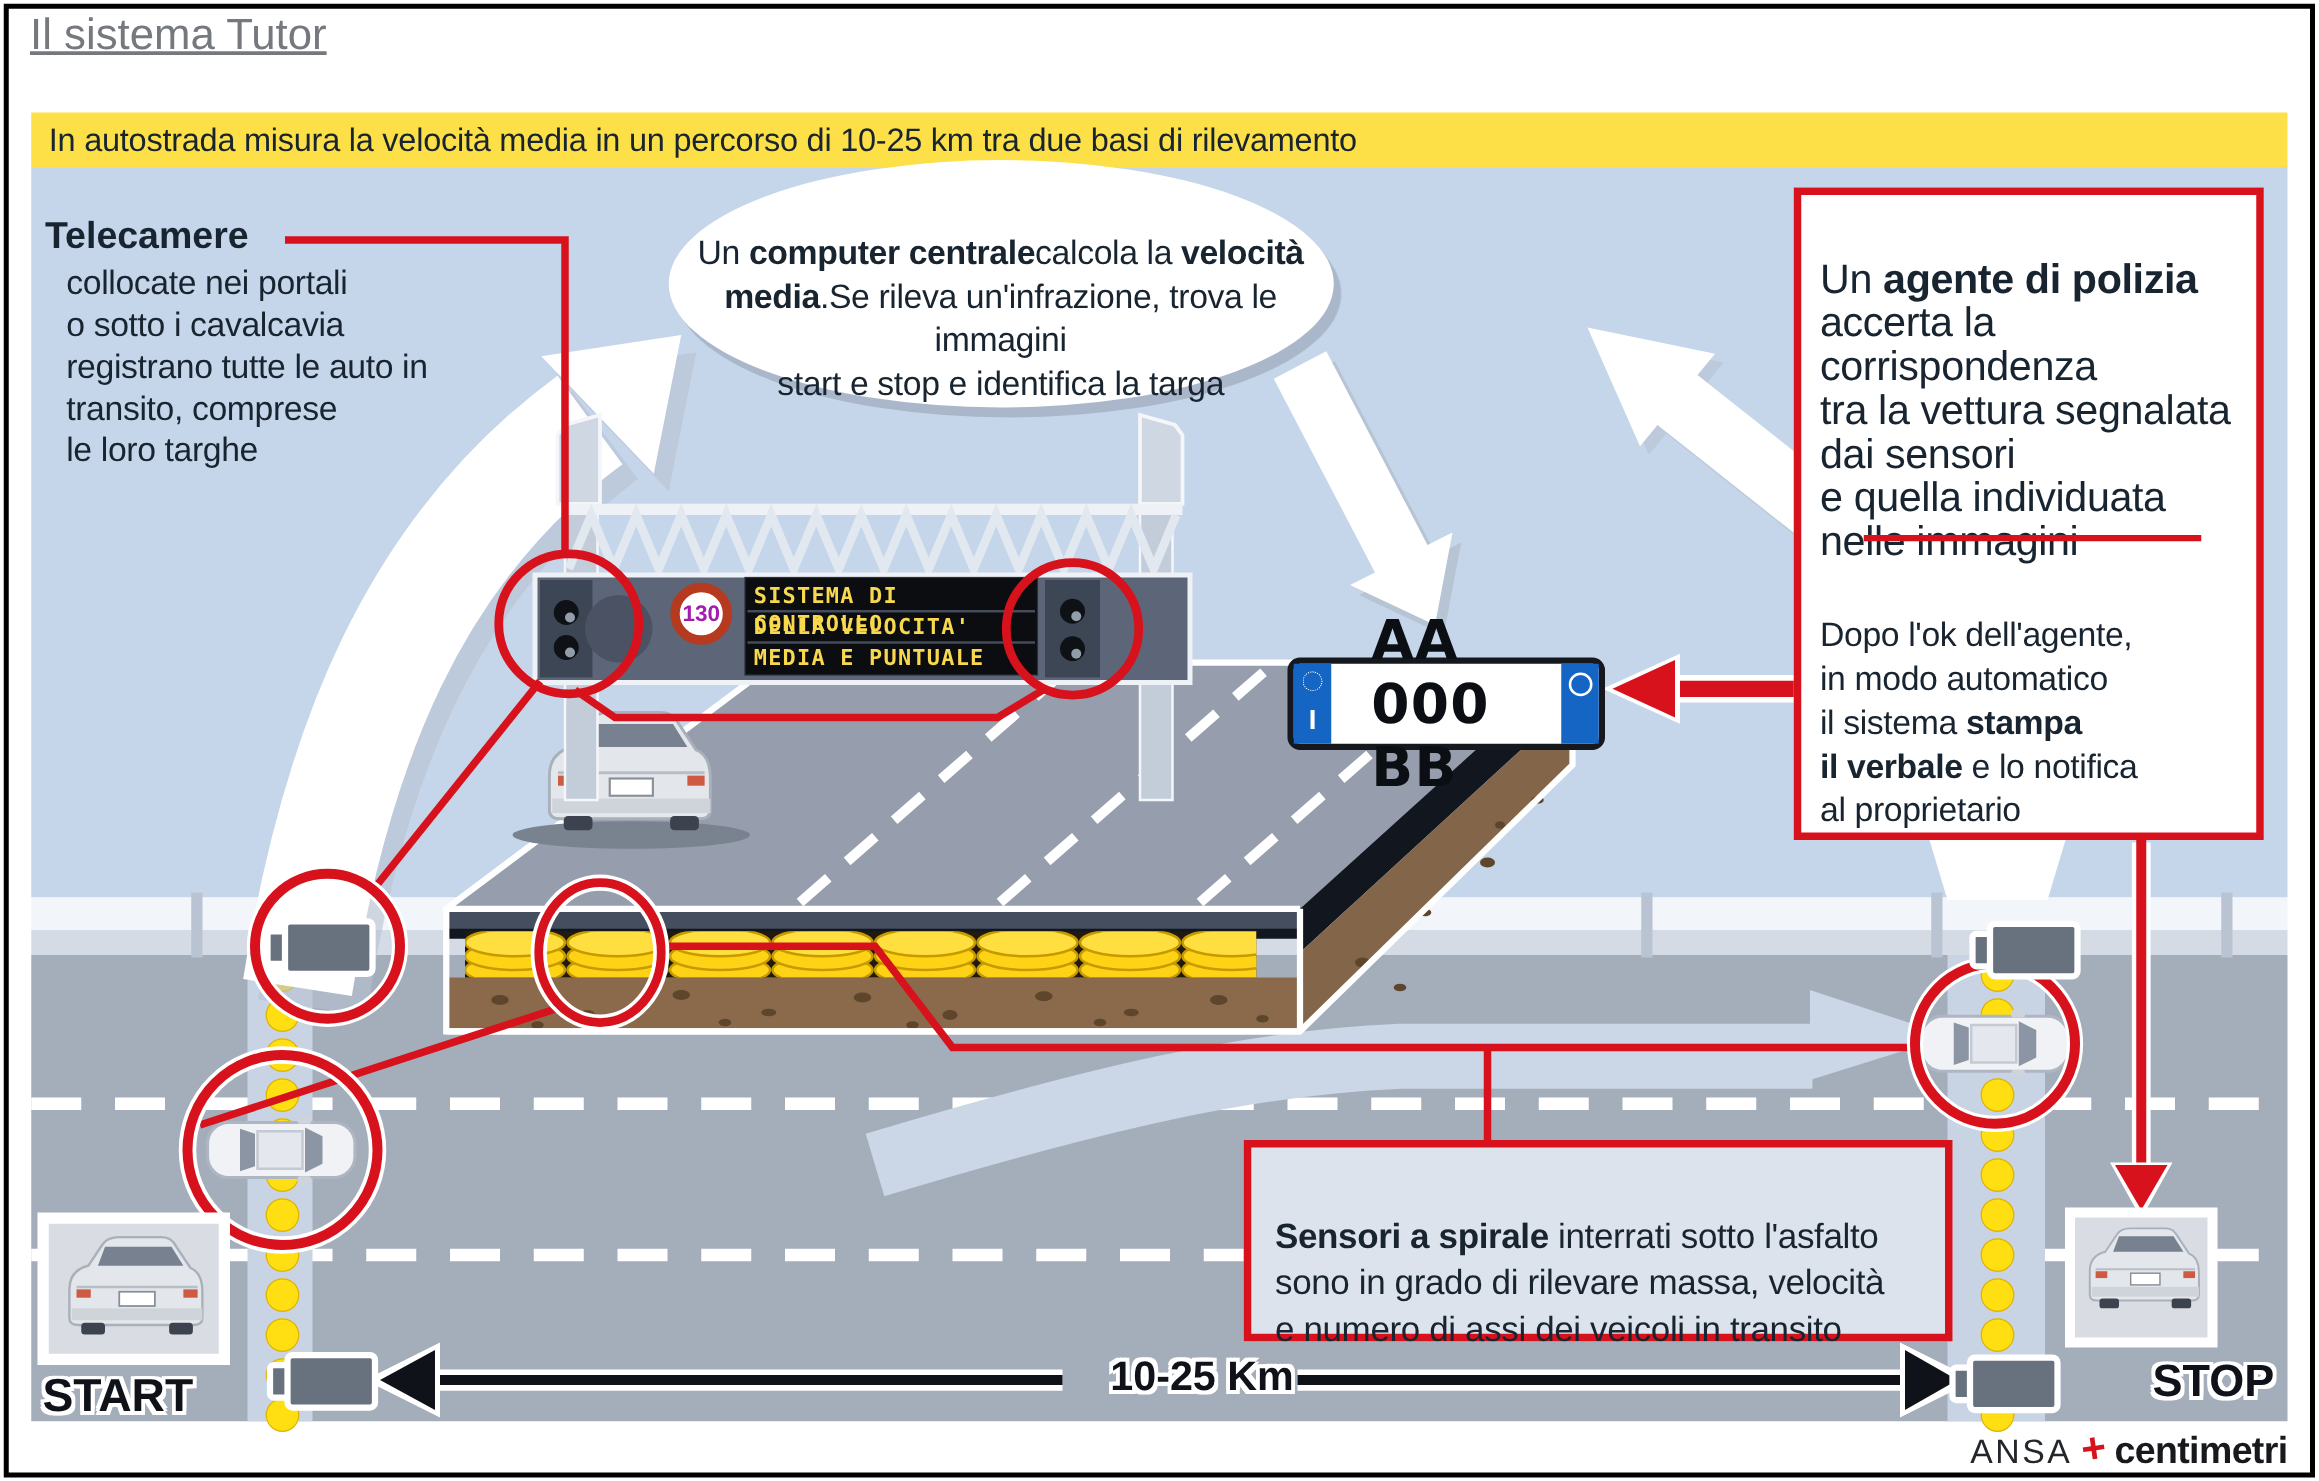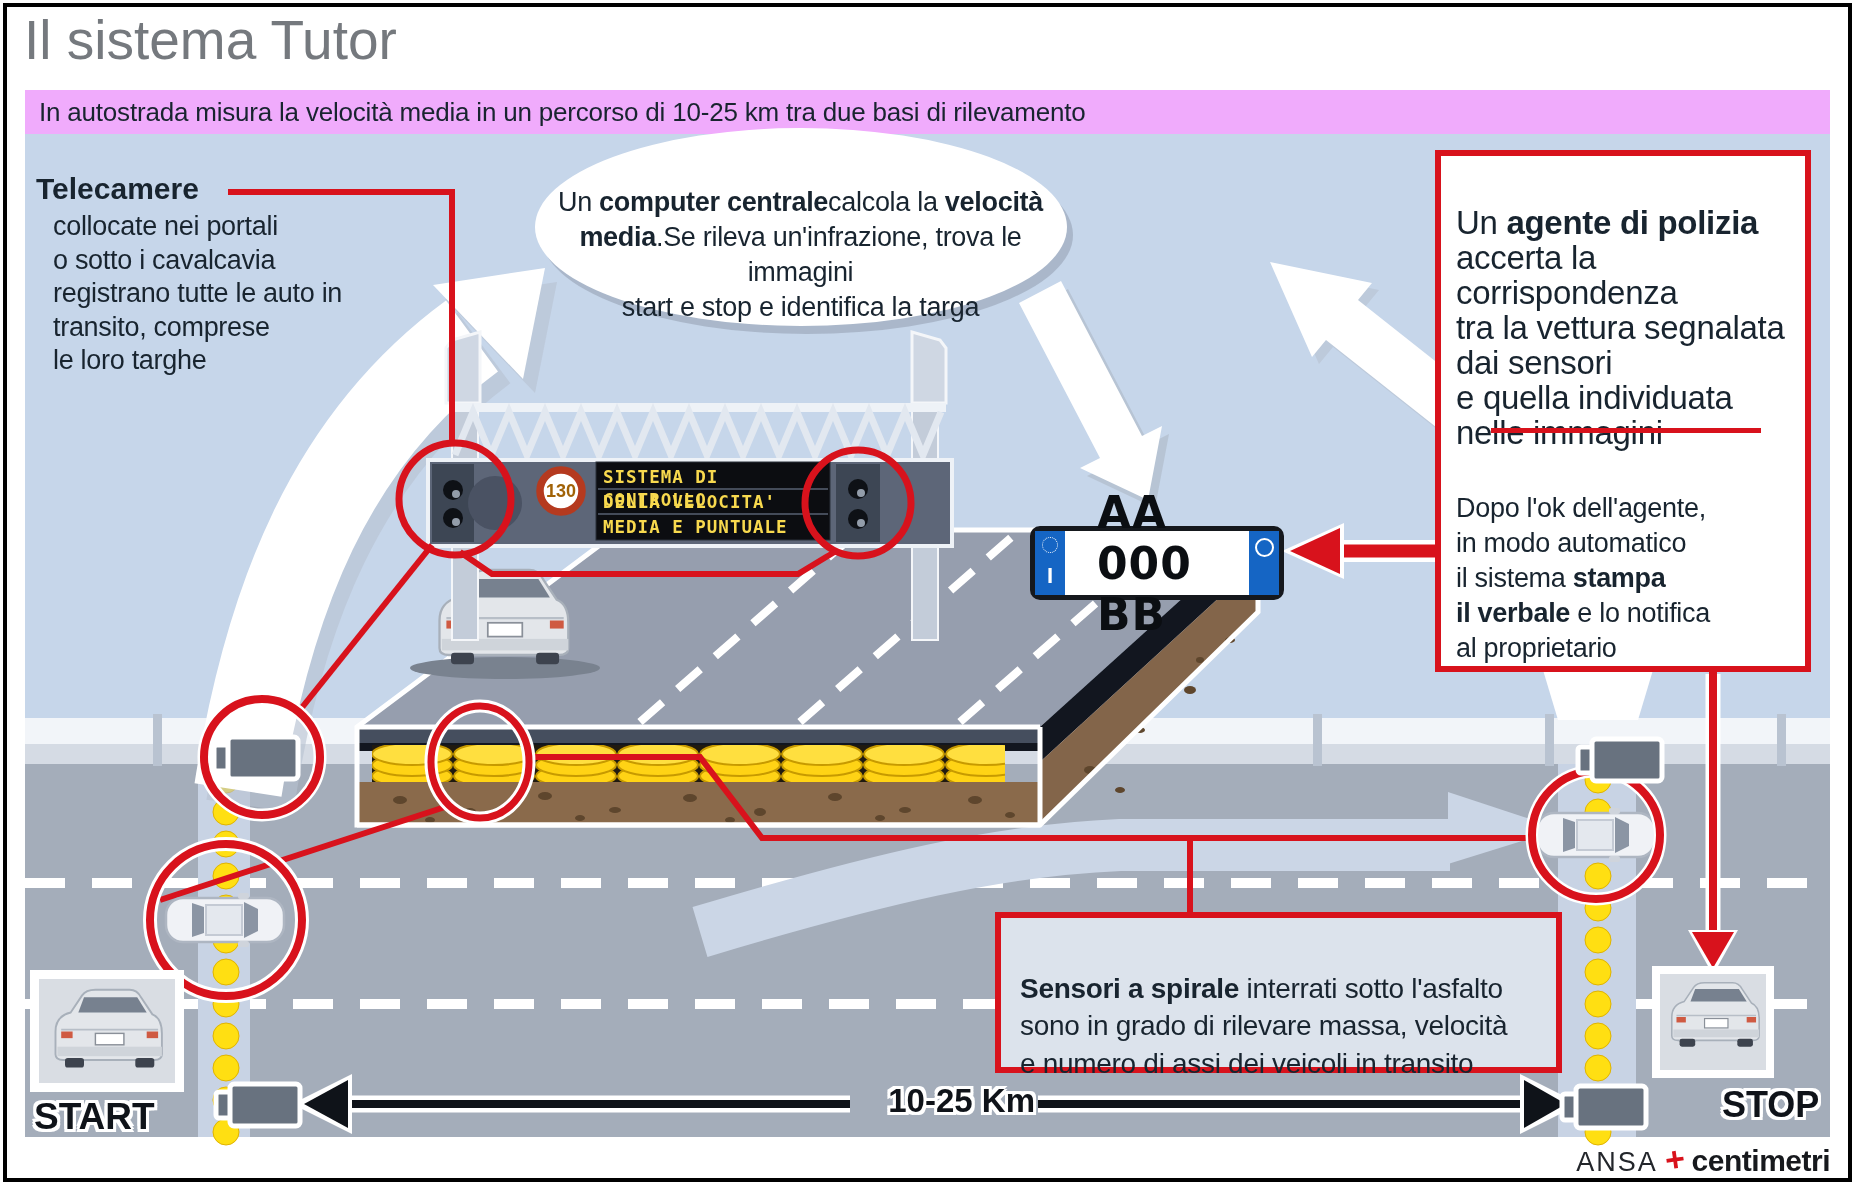--- a/index.html
+++ b/index.html
@@ -2,22 +2,22 @@
 <html><head>
 <meta charset="utf-8">
 <style>
   html,body{margin:0;padding:0;background:#fff;}
   #stage{position:relative;width:1855px;height:1185px;background:#fff;overflow:hidden;
          font-family:"Liberation Sans",sans-serif;color:#18242f;}
   .abs{position:absolute;}
   .frame{position:absolute;inset:3px;border:4px solid #000;pointer-events:none;}
   .b{font-weight:700;}
   .pre{white-space:pre-line;}
-  .title{font-size:55px;color:#75797e;letter-spacing:0;}
-  .band{background:#f0abfc;font-size:26px;line-height:44px;padding-left:14px;letter-spacing:-0.2px;}
+  .title{font-size:35px;color:#75797e;letter-spacing:0;text-decoration:underline;}
+  .band{background:#fde047;font-size:26px;line-height:44px;padding-left:14px;letter-spacing:-0.2px;}
   .body-txt{font-size:27px;line-height:33.5px;letter-spacing:-0.3px;}
   .bubble{background:#fff;border-radius:50%;filter:drop-shadow(6px 8px 0 rgba(165,178,196,0.85));}
   .redbox{border:6px solid #d8121c;box-sizing:border-box;}
   .outline-txt{color:#0f1319;font-weight:700;
     text-shadow:-3px -3px 0 #fff,3px -3px 0 #fff,-3px 3px 0 #fff,3px 3px 0 #fff,
                 -3px 0 0 #fff,3px 0 0 #fff,0 -3px 0 #fff,0 3px 0 #fff;}
   .led{font-family:"DejaVu Sans Mono",monospace;font-weight:700;color:#f8d94e;
        font-size:17.5px;letter-spacing:1px;line-height:23px;}
   .plate{display:flex;border:5px solid #15181d;border-radius:10px;background:#fff;box-sizing:border-box;}
   .plate .bandblue{width:30px;background:#1565c4;position:relative;}
@@ -382,21 +382,21 @@
   </div>
 
   <div class="abs redbox" style="left:995px;top:912px;width:567px;height:161px;background:#dce3ec;">
     <div class="abs pre" style="left:19px;top:14px;width:520px;font-size:28px;line-height:37.5px;letter-spacing:-0.3px;">
       <span class="b">Sensori a spirale</span><span class="pre"> interrati sotto l'asfalto
 sono in grado di rilevare massa, velocità
 e numero di assi dei veicoli in transito</span>
     </div>
   </div>
 
-  <div class="abs" style="left:540px;top:481px;width:42px;text-align:center;font-size:18px;font-weight:700;color:#a16207;">130</div>
+  <div class="abs" style="left:540px;top:481px;width:42px;text-align:center;font-size:18px;font-weight:700;color:#a21caf;">130</div>
 
   <div class="abs led" style="left:603px;top:466px;width:226px;">SISTEMA DI CONTROLLO</div>
   <div class="abs led" style="left:603px;top:491px;width:226px;">DELLA VELOCITA'</div>
   <div class="abs led" style="left:603px;top:516px;width:226px;">MEDIA E PUNTUALE</div>
 
   <div class="abs plate" style="left:1030px;top:526px;width:254px;height:74px;">
     <div class="bandblue">
       <div class="stars"></div>
       <div class="iletter">I</div>
     </div>

